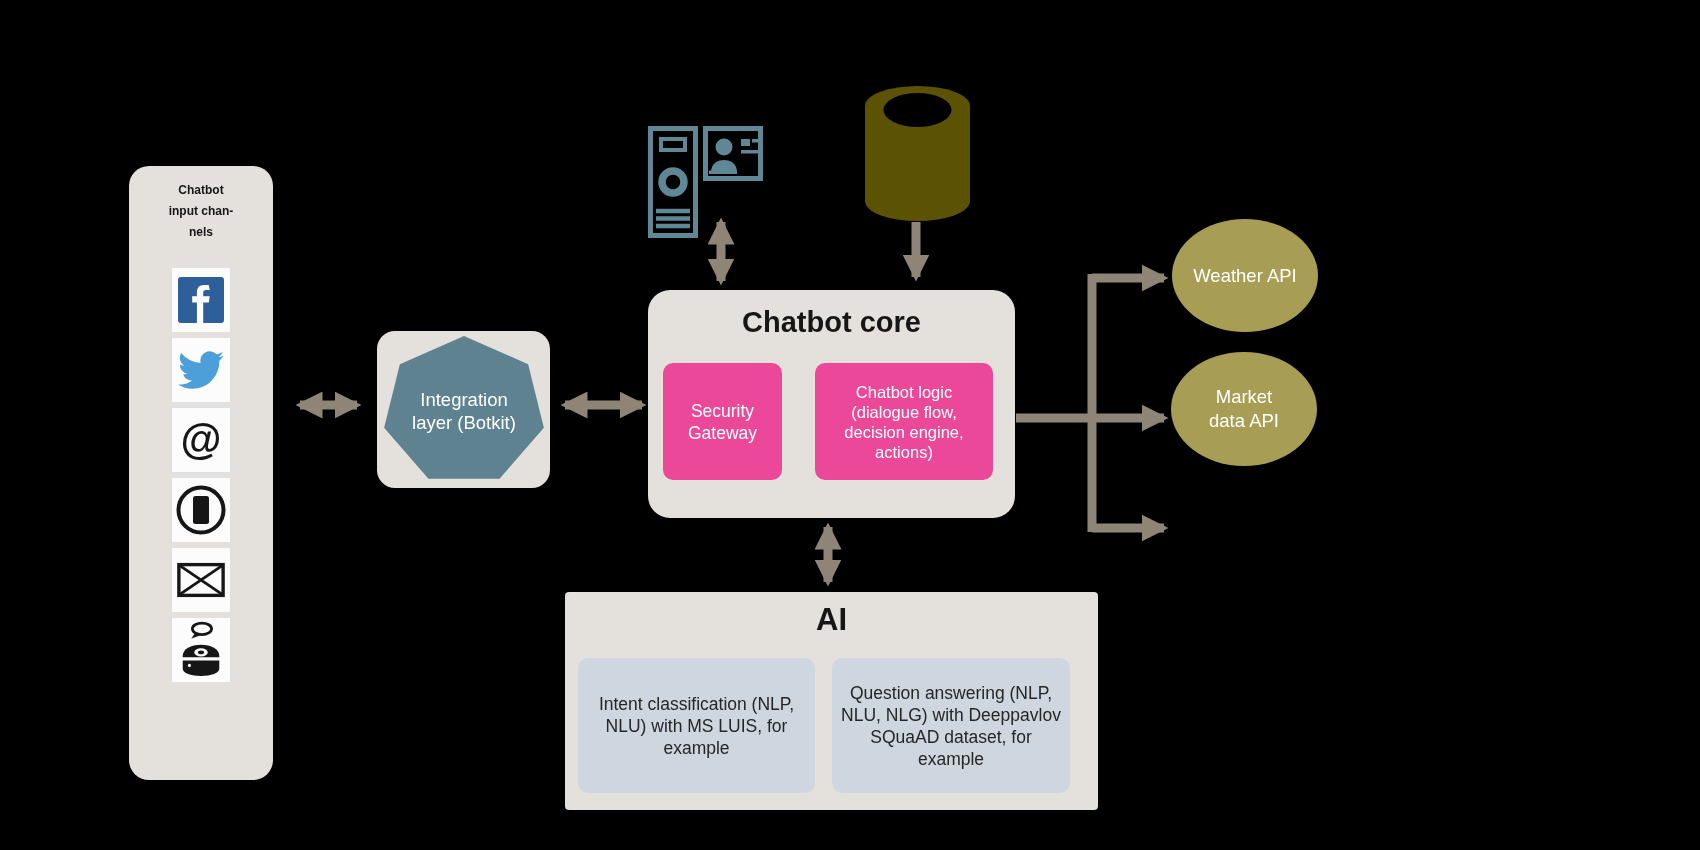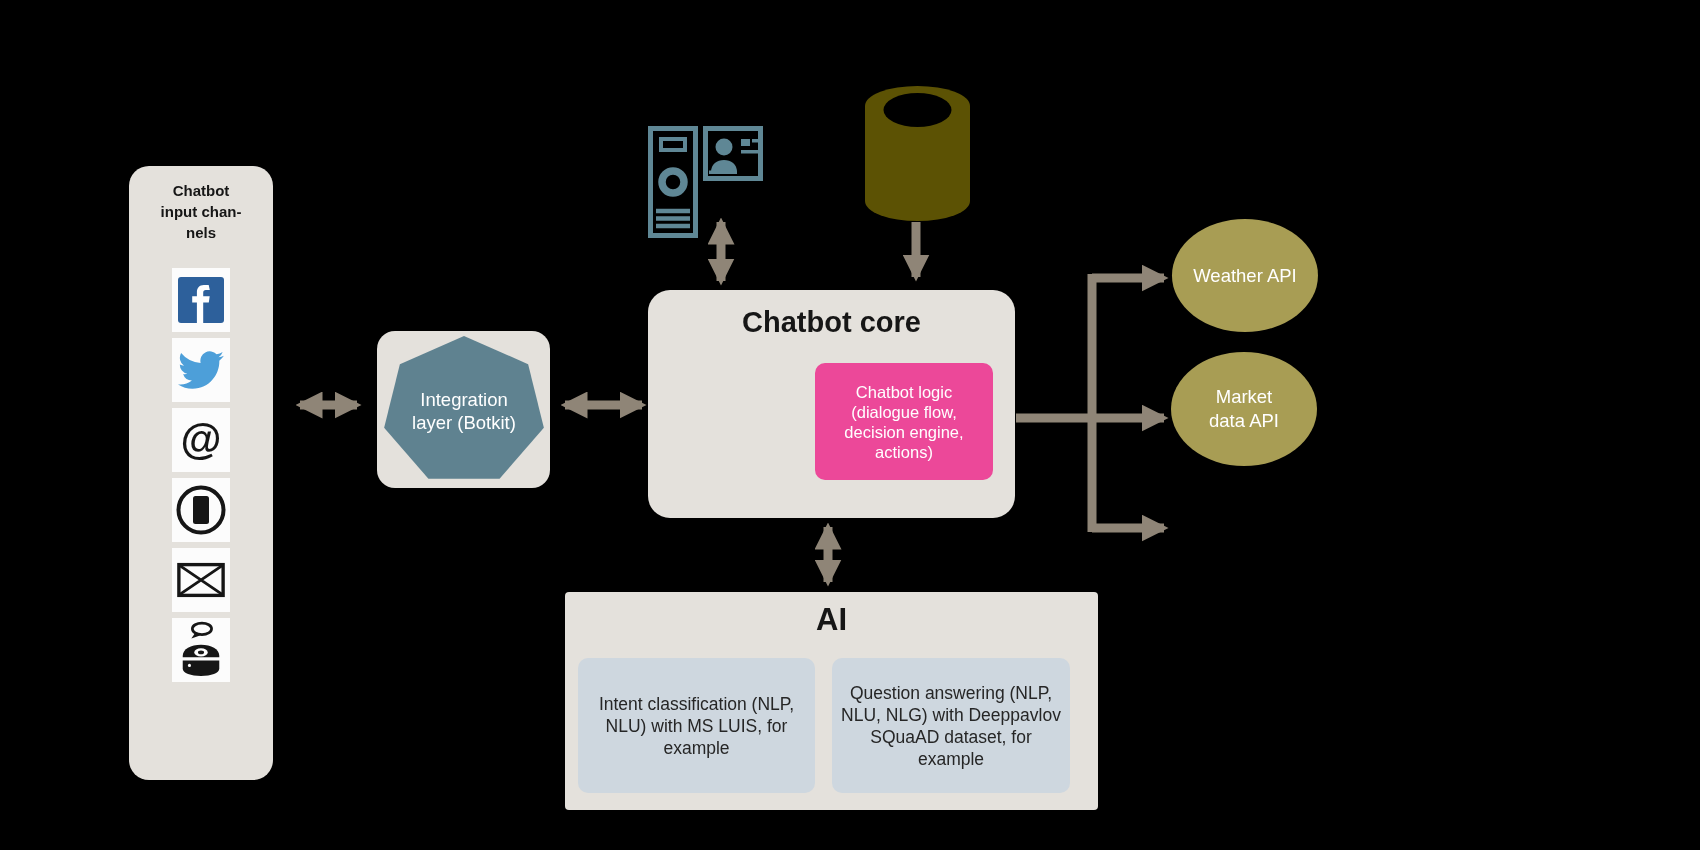--- a/index.html
+++ b/index.html
@@ -5,21 +5,21 @@
   html,body{margin:0;padding:0;background:#000;}
   .stage{
     position:relative;width:1700px;height:850px;background:#000;overflow:hidden;
     font-family:"Liberation Sans", sans-serif;
   }
   .abs{position:absolute;}
   .panel{position:absolute;background:#e4e1dc;border-radius:20px;}
   
   .channels{left:129px;top:166px;width:144px;height:614px;}
   .channels-title{position:absolute;top:14px;left:0;width:100%;text-align:center;
-    color:#161616;font-weight:700;font-size:15px;line-height:21px;}
+    color:#161616;font-weight:700;font-size:12px;line-height:21px;}
   .channels-title span{display:block;}
   .tile{position:absolute;left:43px;width:58px;height:64px;background:#fcfcfc;
     display:flex;align-items:center;justify-content:center;}
   .at-glyph{font-size:42px;font-weight:700;color:#161616;line-height:1;}
   
   .hept-box{left:377px;top:331px;width:173px;height:157px;border-radius:18px;}
   .heptagon{position:absolute;left:5px;top:5px;width:164px;height:150px;background:#5f8290;
     clip-path:polygon(50% 0%, 89.1% 18.8%, 98.7% 61.1%, 71.7% 95.1%, 28.3% 95.1%, 1.3% 61.1%, 10.9% 18.8%);
     display:flex;align-items:center;justify-content:center;}
   .hept-label{color:#fff;font-size:18.5px;line-height:23px;text-align:center;width:130px;}
@@ -156,20 +156,23 @@
     </g>
   </svg>
 
   <svg class="abs" style="left:865px;top:85px;" width="105" height="137" viewBox="0 0 105 137">
     <path d="M0,21 A52.5,20 0 0 1 105,21 L105,116 A52.5,20 0 0 1 0,116 Z" fill="#5c5204"></path>
     <ellipse cx="52.5" cy="25" rx="34" ry="17" fill="#000000"></ellipse>
   </svg>
 
   <div class="panel core">
     <div class="core-title">Chatbot core</div>
+    <div class="teal sec">
+      <div class="lbl">Security Gateway</div>
+    </div>
     <div class="teal logic">
       <div class="lbl">Chatbot logic (dialogue flow, decision engine, actions)</div>
     </div>
   </div>
 
   <div class="panel ai">
     <div class="ai-title">AI</div>
     <div class="ai-inner qa">
       <div class="lbl">Question answering (NLP, NLU, NLG) with Deeppavlov SQuaAD dataset, for example</div>
     </div>

